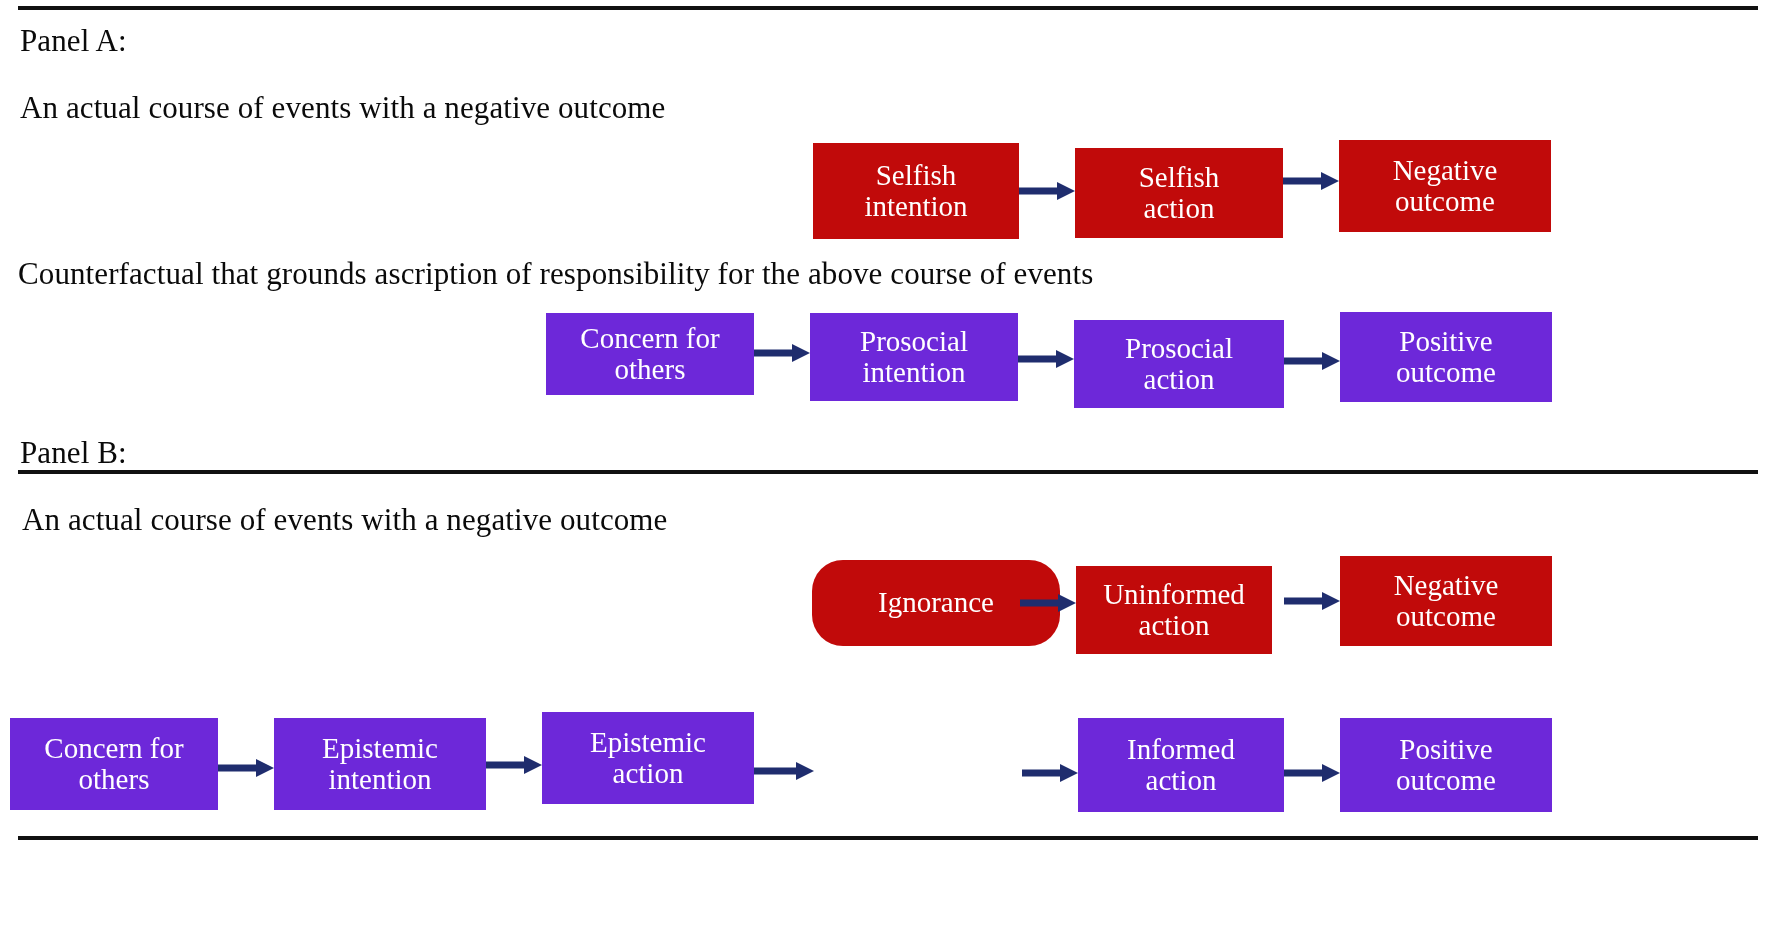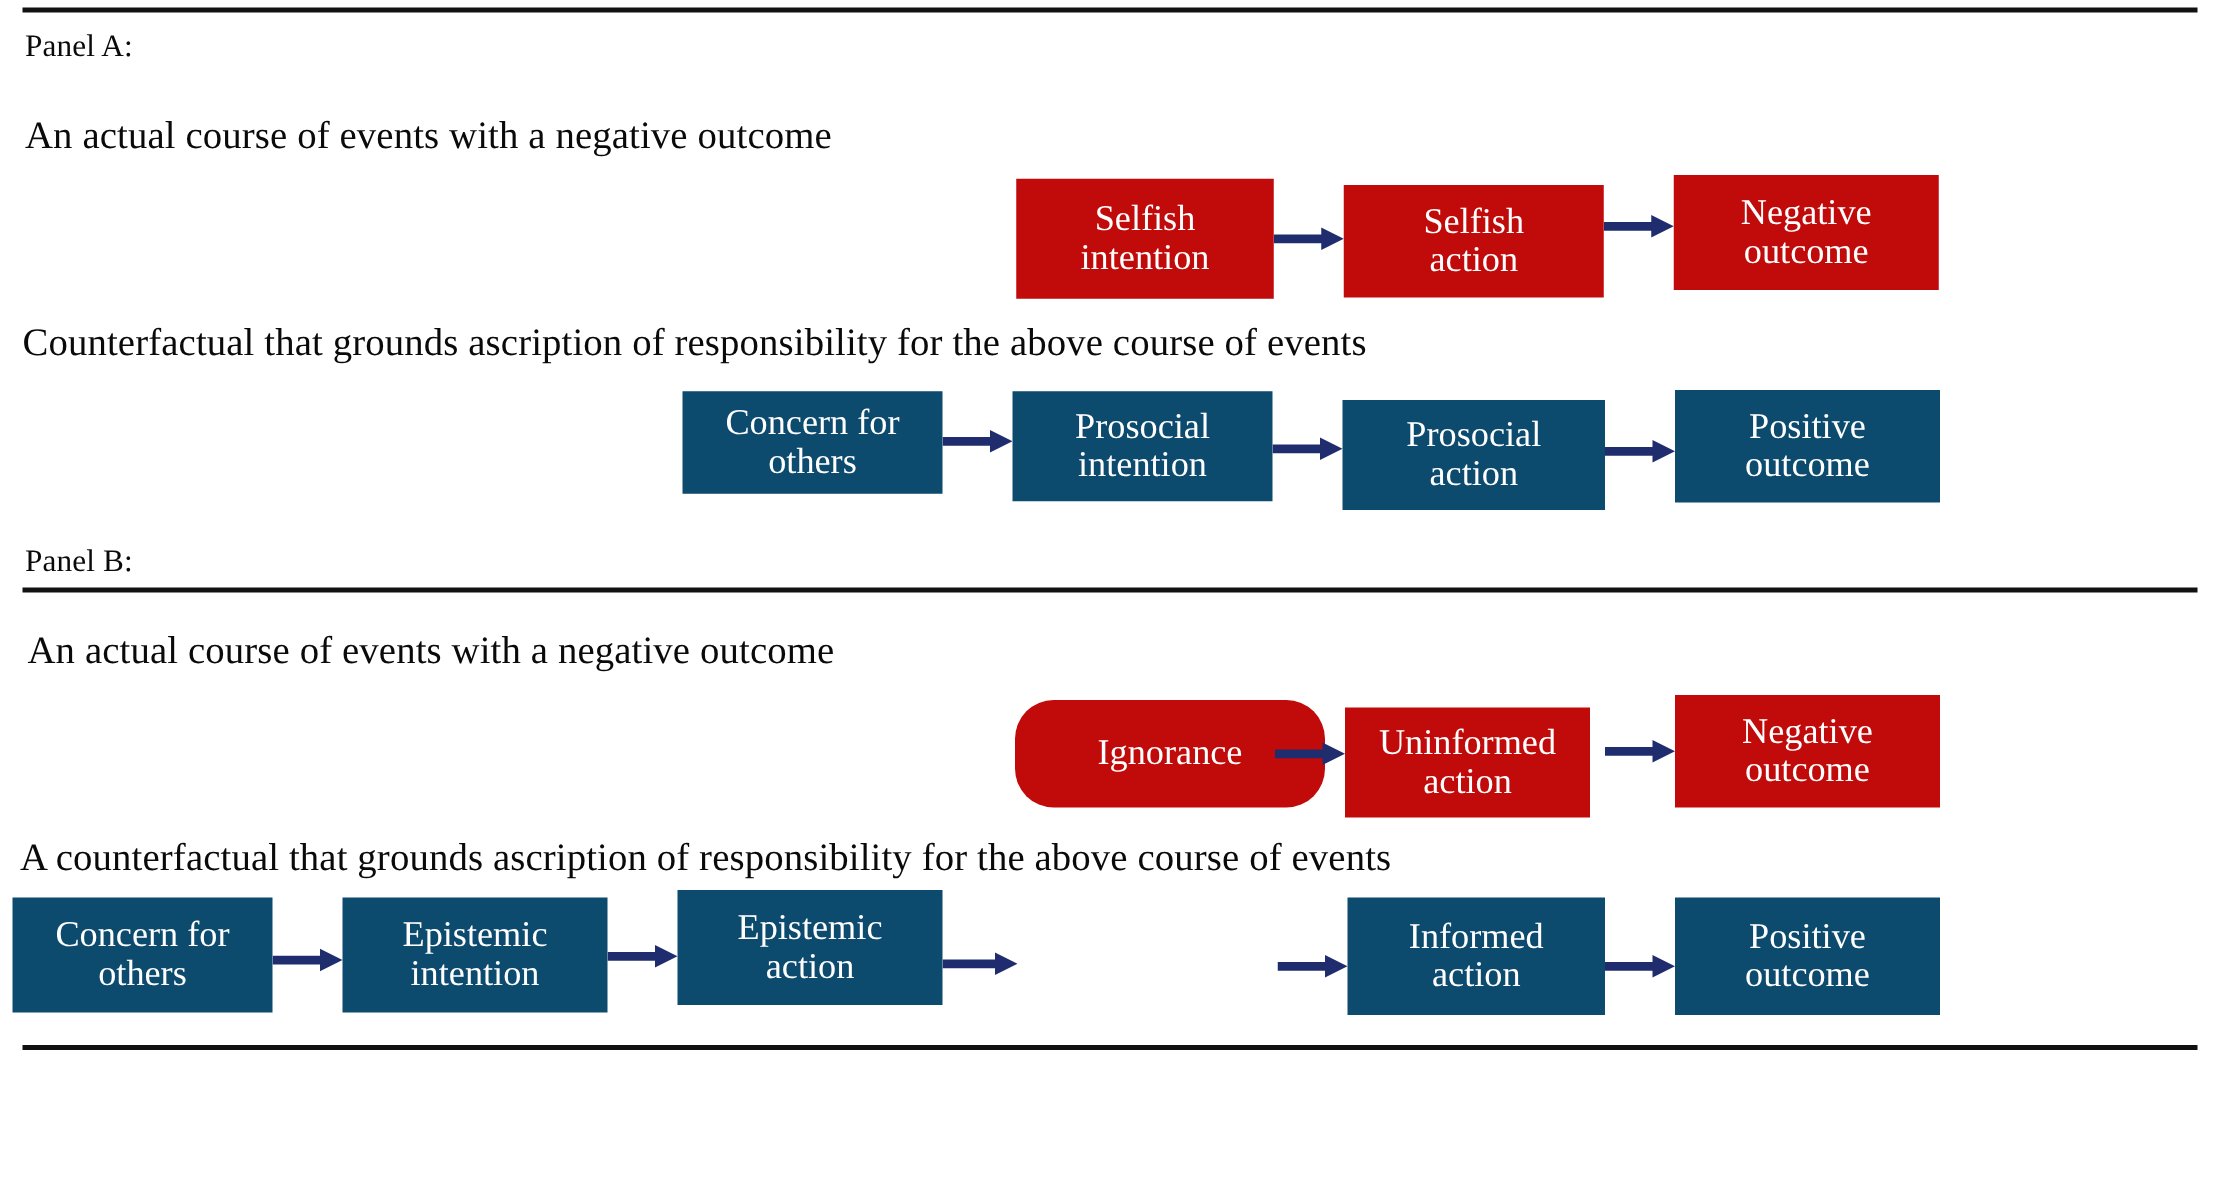--- a/index.html
+++ b/index.html
@@ -36,39 +36,39 @@
 
   
   .caption {
     position: absolute;
     white-space: nowrap;
     font-size: 31px;
     line-height: 1;
     color: #0a0a0a;
     letter-spacing: 0.1px;
   }
-  .panel-label { font-size: 25px; }
+  .panel-label { font-size: 31px; }
 
   
   .node {
     position: absolute;
     box-sizing: border-box;
     display: flex;
     align-items: center;
     justify-content: flex-end;
     text-align: center;
     color: #ffffff;
     font-size: 29px;
     line-height: 1.08;
     padding: 2px 4px;
     overflow: hidden;
   }
   .node .node-text { display: block; width: 100%; }
   .node.red   { background: #C10A0A; }
-  .node.green { background: #0c4a6e; }
+  .node.green { background: #6d28d9; }
 
   
   .arrow {
     position: absolute;
     height: 22px;
     display: block;
   }
   .arrow svg { display: block; width: 100%; height: 100%; }
 </style>
 </head>
@@ -165,21 +165,20 @@
     <svg viewBox="0 0 56 22" preserveAspectRatio="none">
       <line x1="0" y1="11" x2="40" y2="11" stroke="#1F2D6E" stroke-width="7"></line>
       <polygon points="38,2 56,11 38,20" fill="#1F2D6E"></polygon>
     </svg>
   </div>
 
   <div class="node red" style="left:1340px; top:556px; width:212px; height:90px;">
     <span class="node-text">Negative<br>outcome</span>
   </div>
 
-  <div class="caption" style="left:16px; top:670px;">A counterfactual that grounds ascription of responsibility for the above course of events</div>
 
   <div class="node green" style="left:10px; top:718px; width:208px; height:92px;">
     <span class="node-text">Concern for<br>others</span>
   </div>
   <div class="arrow" style="left:218px; top:757px; width:56px;">
     <svg viewBox="0 0 56 22" preserveAspectRatio="none">
       <line x1="0" y1="11" x2="40" y2="11" stroke="#1F2D6E" stroke-width="7"></line>
       <polygon points="38,2 56,11 38,20" fill="#1F2D6E"></polygon>
     </svg>
   </div>

